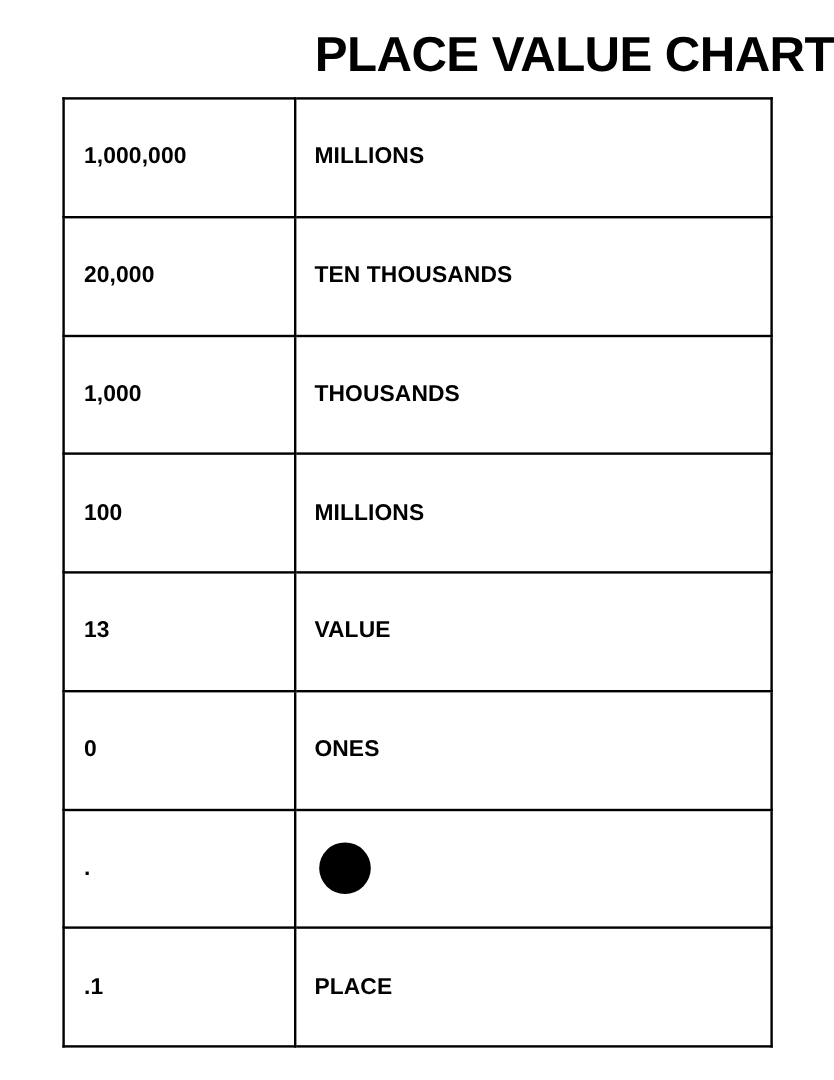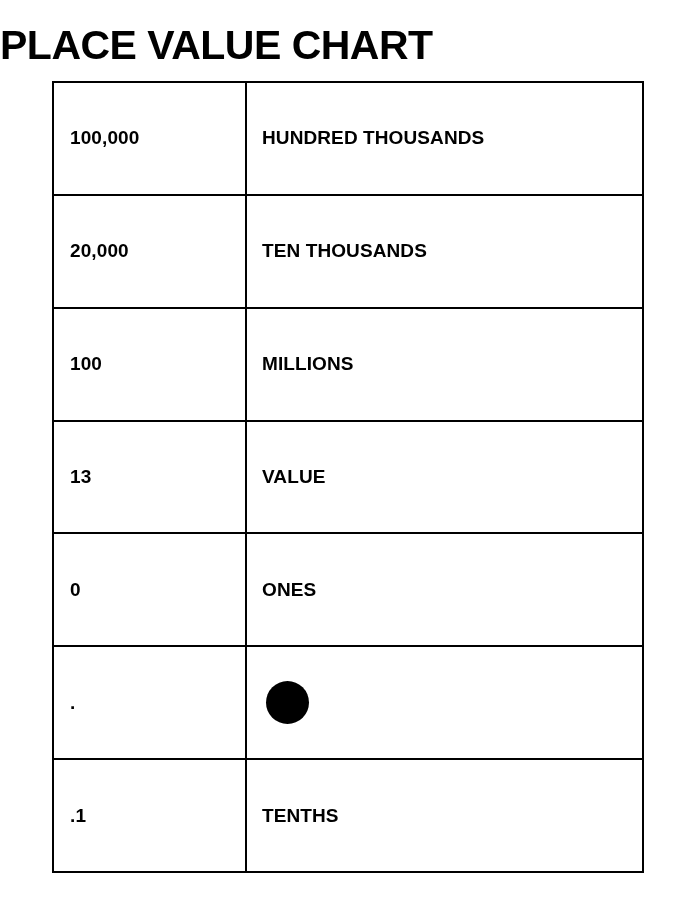--- a/index.html
+++ b/index.html
@@ -23,21 +23,21 @@
     height: 900px;
     box-sizing: border-box;
   }
 
   
   .chart-title {
     position: absolute;
     left: 0;
     top: 22px;
     width: 695px;
-    text-align: left;
+    text-align: right;
     font-size: 41px;
     line-height: 46px;
     font-weight: 700;
     letter-spacing: -0.5px;
     white-space: nowrap;
     color: #000000;
   }
 
   
   .value-table {
@@ -98,31 +98,35 @@
 </head>
 <body>
 
 <div class="page">
 
   <div class="chart-title">PLACE VALUE CHART</div>
 
   <table class="value-table">
     <tbody>
 
+      <tr>
+        <td class="col-number">1,000,000</td>
+        <td class="col-name">MILLIONS</td>
+      </tr>
 
-      <tr>
-        <td class="col-number">100,000</td>
-        <td class="col-name">HUNDRED THOUSANDS</td>
-      </tr>
 
       <tr>
         <td class="col-number">20,000</td>
         <td class="col-name">TEN THOUSANDS</td>
       </tr>
 
+      <tr>
+        <td class="col-number">1,000</td>
+        <td class="col-name">THOUSANDS</td>
+      </tr>
 
       <tr>
         <td class="col-number">100</td>
         <td class="col-name">MILLIONS</td>
       </tr>
 
       <tr>
         <td class="col-number">13</td>
         <td class="col-name">VALUE</td>
       </tr>
@@ -134,21 +138,21 @@
 
       <tr>
         <td class="col-number"><span class="period-mark">.</span></td>
         <td class="col-name decimal-dot-cell">
             <span class="decimal-dot"></span>
           </td>
       </tr>
 
       <tr>
         <td class="col-number">.1</td>
-        <td class="col-name">TENTHS</td>
+        <td class="col-name">PLACE</td>
       </tr>
 
 
 
     </tbody>
   </table>
 
 </div>
 
 </body></html>

